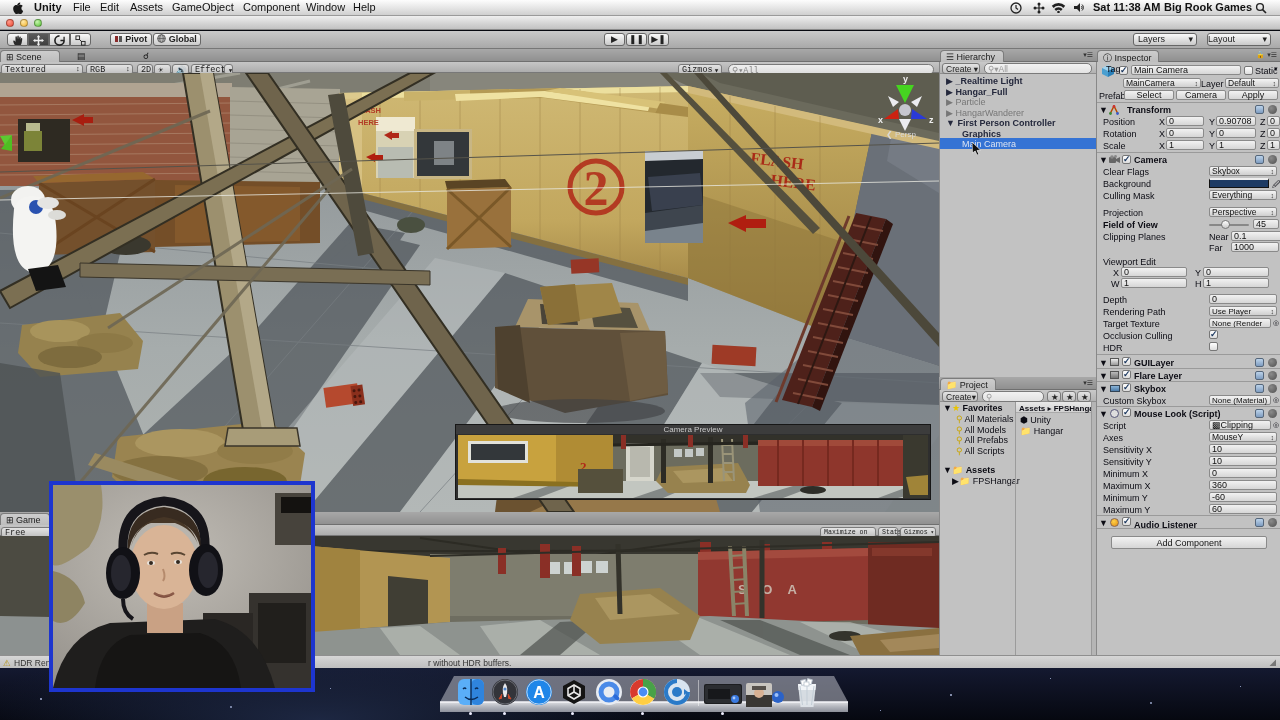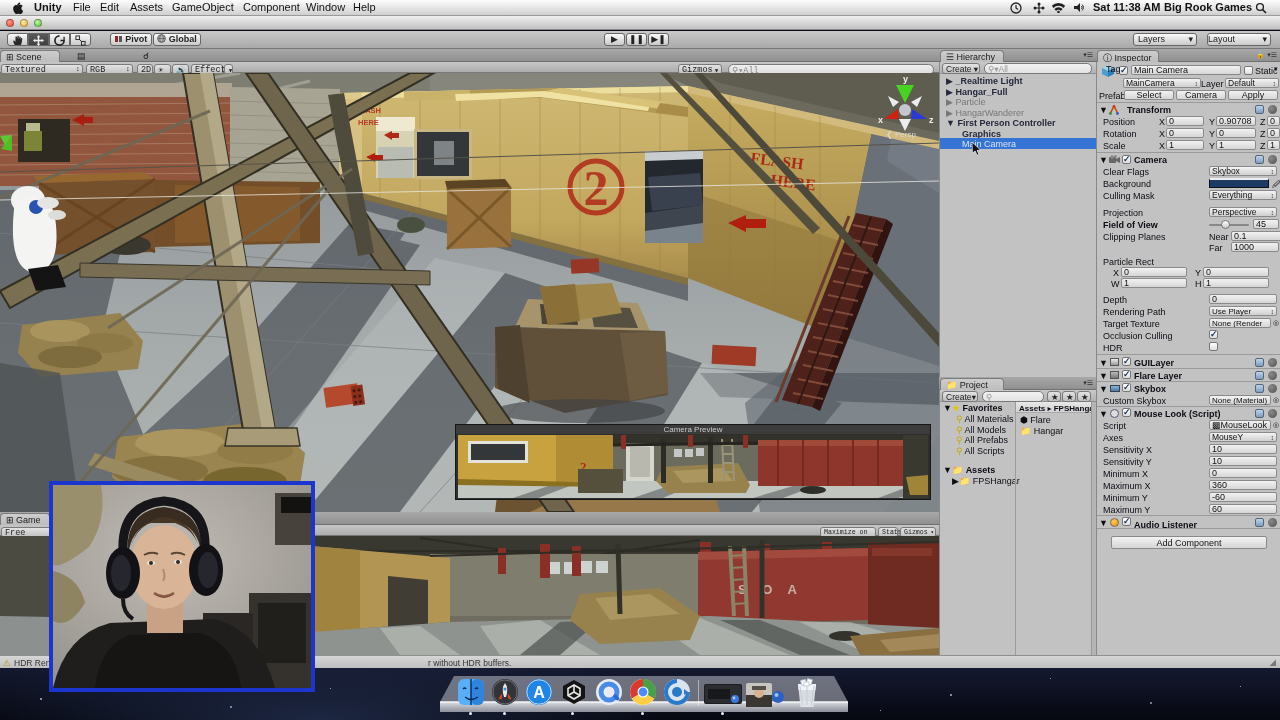--- a/index.html
+++ b/index.html
@@ -593,21 +593,21 @@
   <div class="prow" style="left:6px; top:56px; color:#24283c;">▼&nbsp;<b>First Person Controller</b></div>
   <div class="prow" style="left:22px; top:66.5px; color:#24283c;"><b>Graphics</b></div>
   <div class="abs" style="left:0; top:76px; width:157px; height:11px; background:#3573d4;"></div>
   <div class="prow" style="left:22px; top:77px; color:#dce4f2;">Main Camera</div>
   <svg class="abs" style="left:32px; top:80px;" width="9" height="13" viewBox="0 0 9 13">
       <path d="M0 0 L8.5 8 L5 8.5 L7 12.5 L5 13 L3.2 9 L0.5 11 Z" fill="#111" stroke="#fff" stroke-width="0.6"></path>
     </svg>
 </div>
 
 <div class="abs tabstrip" style="left:939px; top:377px; width:157px; height:13px;">
-  <div class="tab active" style="left:1px; width:64px;">📁 Project</div>
+  <div class="tab active" style="left:1px; width:56px;">📁 Project</div>
   <span class="abs" style="right:3px; top:2px; font-size:7px; color:#333;">▾☰</span>
 </div>
 <div class="abs panel" id="project" style="left:939px; top:390px; width:157px; height:265px; border-left:1px solid #888;">
   <div style="position:absolute; left:0; top:0; width:157px; height:12px; background:linear-gradient(#c9c9c9,#b2b2b2); border-bottom:1px solid #8f8f8f;"></div>
   <div class="vbtn" style="left:2px; top:1px; width:36px;">Create <span style="position:absolute; right:1px;">▾</span></div>
   <div class="vbtn" style="left:42px; top:1px; width:62px; border-radius:5px; background:linear-gradient(#f2f2f2,#e2e2e2); color:#999;">⚲</div>
   <div class="vbtn" style="left:107px; top:1px; width:14px;">★</div>
   <div class="vbtn" style="left:122px; top:1px; width:14px;">★</div>
   <div class="vbtn" style="left:137px; top:1px; width:14px;">★</div>
 
@@ -615,21 +615,21 @@
   <div class="prow" style="left:16px; top:24px;"><span style="color:#caa500;">⚲</span> All Materials</div>
   <div class="prow" style="left:16px; top:34.5px;"><span style="color:#caa500;">⚲</span> All Models</div>
   <div class="prow" style="left:16px; top:45px;"><span style="color:#caa500;">⚲</span> All Prefabs</div>
   <div class="prow" style="left:16px; top:55.5px;"><span style="color:#caa500;">⚲</span> All Scripts</div>
   <div class="prow" style="left:3px; top:75px;">▼📁 <b>Assets</b></div>
   <div class="prow" style="left:12px; top:86px;">▶📁 FPSHangar</div>
   <div class="abs" style="left:75px; top:12px; width:1px; height:253px; background:#9b9b9b;"></div>
 
   <div class="abs" style="left:76px; top:12px; width:75px; height:11px; background:linear-gradient(#e8e8e8,#d2d2d2); border-bottom:1px solid #aaa;"></div>
   <div class="prow" style="left:79px; top:14px; font-size:8px;"><b>Assets</b> ▸ <b>FPSHangar</b></div>
-  <div class="prow" style="left:80px; top:25px;">⬢ Flare</div>
+  <div class="prow" style="left:80px; top:25px;">⬢ Unity</div>
   <div class="prow" style="left:80px; top:36px;">📁 Hangar</div>
   <div class="abs" style="left:151px; top:12px; width:6px; height:253px; background:#b5b5b5; border-left:1px solid #999;"></div>
 </div>
 
 <div class="abs tabstrip" style="left:1096px; top:49px; width:184px; height:13px;">
   <div class="tab active" style="left:1px; width:62px;">ⓘ Inspector</div>
   <span class="abs" style="right:3px; top:2px; font-size:7px; color:#333;">🔒 ▾☰</span>
 </div>
 <div class="abs panel" id="inspector" style="left:1096px; top:62px; width:184px; height:593px; border-left:1px solid #888;">
 
@@ -710,21 +710,21 @@
   <div class="drop" style="left:112px; top:145px; width:68px;">Perspective</div>
   <div class="prow" style="left:6px; top:158px; font-weight:bold;">Field of View</div>
   <div class="abs" style="left:112px; top:162px; width:40px; height:2px; background:#888; border-radius:1px;"></div>
   <div class="abs" style="left:124px; top:158px; width:9px; height:9px; border-radius:50%; background:linear-gradient(#fdfdfd,#cacaca); border:1px solid #777;"></div>
   <div class="field" style="left:156px; top:157px; width:26px;">45</div>
   <div class="prow" style="left:6px; top:170px;">Clipping Planes</div>
   <div class="prow" style="left:112px; top:170px;">Near</div>
   <div class="field" style="left:134px; top:169px; width:71px;">0.1</div>
   <div class="prow" style="left:112px; top:181px;">Far</div>
   <div class="field" style="left:134px; top:180px; width:48px;">1000</div>
-  <div class="prow" style="left:6px; top:195px;">Particle Rect</div>
+  <div class="prow" style="left:6px; top:195px;">Viewport Edit</div>
   <div class="prow" style="left:16px; top:206px;">X</div>
     <div class="field" style="left:24px; top:205px; width:66px;">0</div>
   <div class="prow" style="left:98px; top:206px;">Y</div>
     <div class="field" style="left:106px; top:205px; width:66px;">0</div>
   <div class="prow" style="left:14px; top:217px;">W</div>
     <div class="field" style="left:24px; top:216px; width:66px;">1</div>
   <div class="prow" style="left:98px; top:217px;">H</div>
     <div class="field" style="left:106px; top:216px; width:66px;">1</div>
   <div class="prow" style="left:6px; top:233px;">Depth</div>
   <div class="field" style="left:112px; top:232px; width:68px;">0</div>
@@ -766,21 +766,21 @@
   <div class="prow" style="left:176px; top:334px; font-size:7px;">◎</div>
   <div class="sep" style="left:0; top:344px; width:184px;"></div>
 
   <div class="prow" style="left:2px; top:347px;">▼</div>
   <div class="abs" style="left:13px; top:347px; width:9px; height:9px; border-radius:50%; background:#ddd; border:1px solid #557;"></div>
   <div class="chk on" style="left:25px; top:346px;"></div>
   <div class="comphead" style="left:37px; top:347px;">Mouse Look (Script)</div>
   <div class="doc" style="left:158px; top:347px;"></div>
   <div class="gear" style="left:171px; top:347px;"></div>
   <div class="prow" style="left:6px; top:359px;">Script</div>
-  <div class="field" style="left:112px; top:358px; width:62px;">▩MouseLook</div>
+  <div class="field" style="left:112px; top:358px; width:62px;">▩Clipping</div>
   <div class="prow" style="left:176px; top:359px; font-size:7px;">◎</div>
   <div class="prow" style="left:6px; top:371px;">Axes</div>
   <div class="drop" style="left:112px; top:370px; width:68px;">MouseY</div>
   <div class="prow" style="left:6px; top:383px;">Sensitivity X</div>
   <div class="field" style="left:112px; top:382px; width:68px;">10</div>
   <div class="prow" style="left:6px; top:395px;">Sensitivity Y</div>
   <div class="field" style="left:112px; top:394px; width:68px;">10</div>
   <div class="prow" style="left:6px; top:407px;">Minimum X</div>
   <div class="field" style="left:112px; top:406px; width:68px;">0</div>
   <div class="prow" style="left:6px; top:419px;">Maximum X</div>

